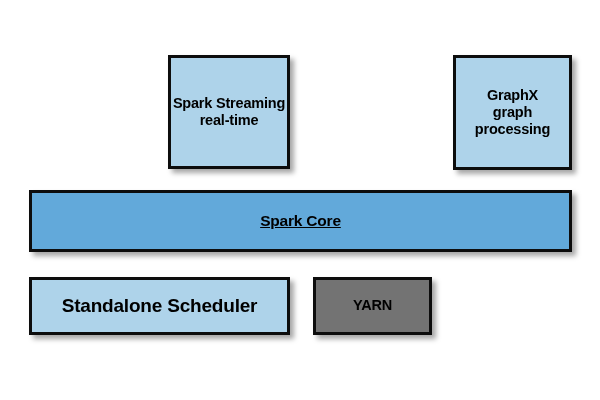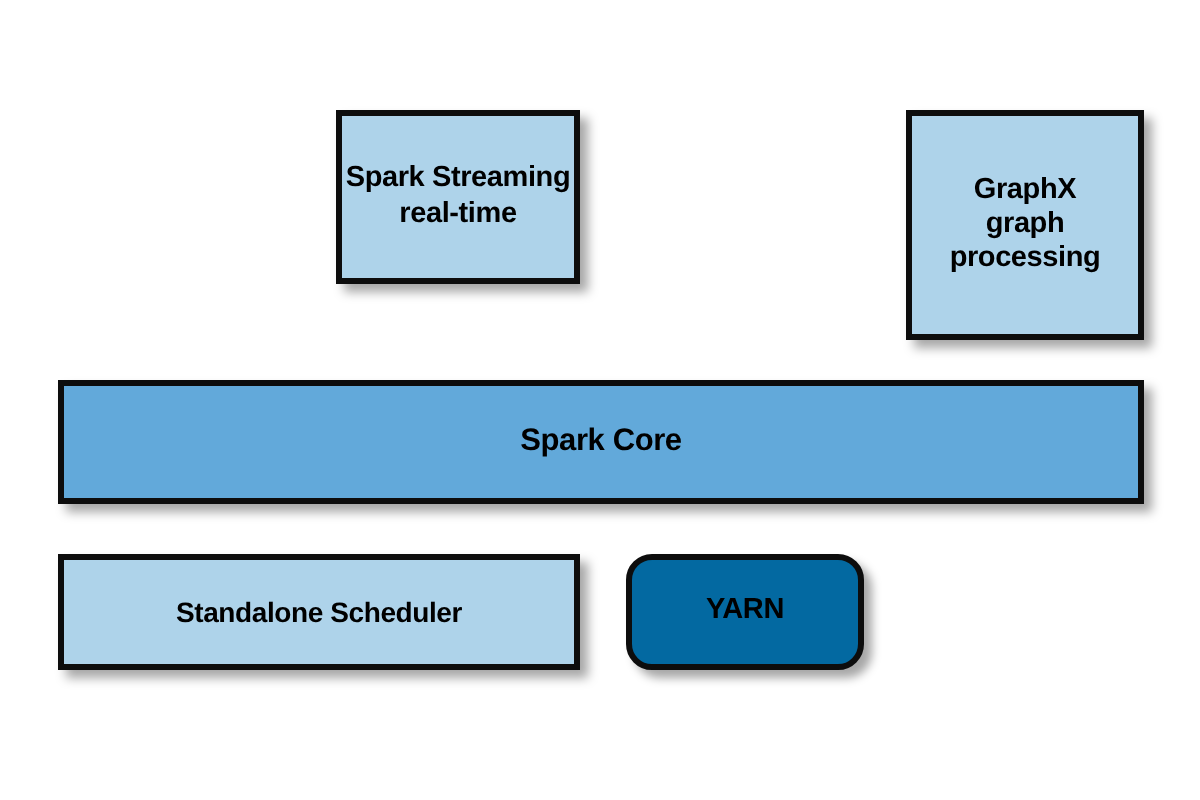--- a/index.html
+++ b/index.html
@@ -34,44 +34,43 @@
     font-size: 14.5px;
     font-weight: 600;
   }
   .core-box {
     background: #62a9da;
     font-size: 15.5px;
     font-weight: 600;
   }
   .scheduler-box {
     background: #aed3ea;
-    font-size: 14px;
+    font-size: 19px;
     font-weight: 600;
   }
   .manager-box {
-    background: #0369a1;
+    background: #737373;
     font-size: 14.5px;
     font-weight: 600;
-    border-radius: 13px;
   }
 </style>
 </head>
 <body>
 
 <div id="canvas">
 
 
-  <div class="box component-box" style="left:168px; top:55px; width:122px; height:87px;">Spark Streaming
+  <div class="box component-box" style="left:168px; top:55px; width:122px; height:114px;">Spark Streaming
 real-time</div>
 
 
   <div class="box component-box" style="left:453px; top:55px; width:119px; height:115px;">GraphX
 graph
 processing</div>
 
-  <div class="box core-box" style="left:29px; top:190px; width:543px; height:62px;">Spark Core</div>
+  <div class="box core-box" style="left:29px; top:190px; width:543px; height:62px;text-decoration:underline;">Spark Core</div>
 
   <div class="box scheduler-box" style="left:29px; top:277px; width:261px; height:58px;">Standalone Scheduler</div>
 
   <div class="box manager-box" style="left:313px; top:277px; width:119px; height:58px;">YARN</div>
 
 
 </div>
 
 </body></html>

